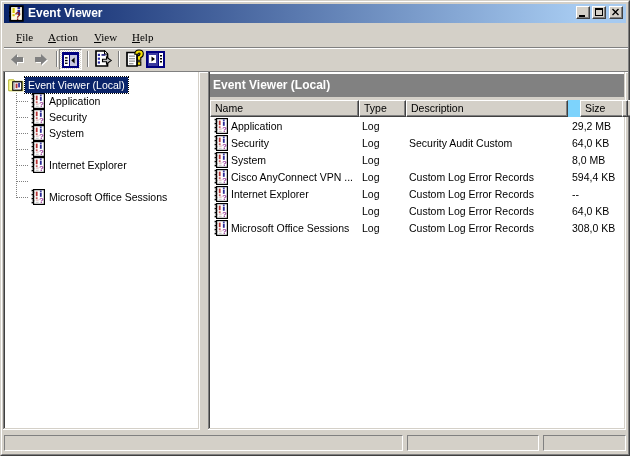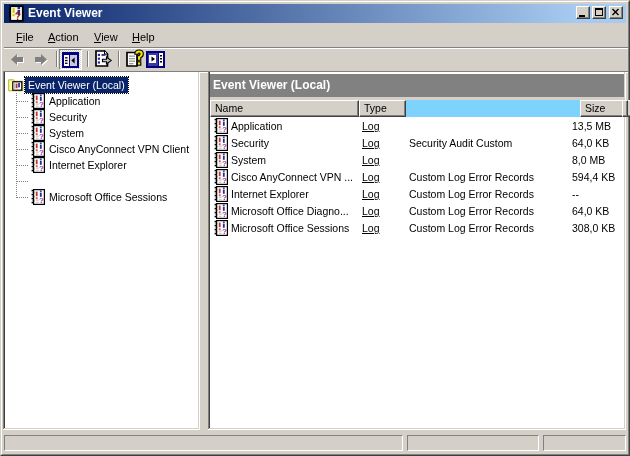--- a/index.html
+++ b/index.html
@@ -15,21 +15,21 @@
 
 #titlebar { left:2px; top:2px; width:622px; height:19px;
   background:linear-gradient(to right,#0a246a,#a6caf0 92%); }
 #title-text { position:absolute; left:24px; top:2px; color:#fff; font-weight:bold; font-size:12px; }
 .capbtn { position:absolute; top:2px; width:14px; height:13px; background:#d4d0c8;
   border:1px solid; border-color:#ffffff #404040 #404040 #ffffff;
   box-shadow:inset -1px -1px 0 #808080; }
 .capbtn svg { position:absolute; left:0; top:0; }
 
 
-#menubar { left:2px; top:21px; width:622px; height:24px; }
+#menubar { left:2px; top:21px; width:622px; height:24px;font-family:Liberation Serif, serif; }
 .menuitem { position:absolute; top:8px; font-size:11px; }
 
 
 .etch { left:2px; width:624px; height:2px; border-top:1px solid #808080; border-bottom:1px solid #ffffff; }
 
 
 #toolbar { left:2px; top:46px; width:622px; height:23px; }
 .tbsep { position:absolute; top:3px; width:2px; height:16px; border-left:1px solid #808080; border-right:1px solid #ffffff; }
 .tbico { position:absolute; }
 #tb-toggle { position:absolute; left:57px; top:1px; width:23px; height:21px;
@@ -50,21 +50,21 @@
 
 #listhdr { position:absolute; left:0; top:28px; width:414px; height:32px; background:#7dd3fc; }
 .hseg { position:absolute; top:0; height:17px; background:#d4d0c8;
   border:1px solid; border-color:#ffffff #404040 #404040 #ffffff;
   box-shadow:inset -1px -1px 0 #808080;
   line-height:15px; padding-left:4px; }
 
 
 .lrow { position:absolute; left:1px; height:17px; width:412px; }
 .lrow .c1 { position:absolute; left:20px; top:3px; }
-.lrow .c2 { position:absolute; left:151px; top:3px;text-decoration:underline; }
+.lrow .c2 { position:absolute; left:151px; top:3px; }
 .lrow .c3 { position:absolute; left:198px; top:3px; }
 .lrow .c4 { position:absolute; left:361px; top:3px; }
 .lrow svg.rowico { position:absolute; left:3px; top:1px; }
 
 
 .trow { position:absolute; left:0; height:16px; width:300px; white-space:nowrap; }
 .tico { position:absolute; }
 .tlabel { position:absolute; top:2px; }
 #treesel { position:absolute; background:#0a246a; color:#fff; outline:1px dotted #000; }
 
@@ -226,21 +226,20 @@
     <div class="trow" style="top:53px">
             <svg class="tico" style="left:26px;top:0" width="14" height="16" viewBox="0 0 14 16">
               <use href="#logico"></use>
             </svg>
             <span class="tlabel" style="left:44px">System</span>
           </div>
     <div class="trow" style="top:69px">
             <svg class="tico" style="left:26px;top:0" width="14" height="16" viewBox="0 0 14 16">
               <use href="#logico"></use>
             </svg>
-            <span class="tlabel" style="left:44px">Cisco AnyConnect VPN Client</span>
           </div>
     <div class="trow" style="top:85px">
             <svg class="tico" style="left:26px;top:0" width="14" height="16" viewBox="0 0 14 16">
               <use href="#logico"></use>
             </svg>
             <span class="tlabel" style="left:44px">Internet Explorer</span>
           </div>
     <div class="trow" style="top:117px">
             <svg class="tico" style="left:26px;top:0" width="14" height="16" viewBox="0 0 14 16">
               <use href="#logico"></use>
@@ -260,31 +259,32 @@
     </div>
   </div>
 </div>
 
 <div class="abs" id="rightpane">
   <div id="descbar">Event Viewer (Local)</div>
   <div id="descgap"></div>
   <div id="listhdr">
     <div class="hseg" style="left:0;width:149px">Name</div>
     <div class="hseg" style="left:149px;width:47px">Type</div>
+    <div class="hseg" style="left:196px;width:162px">Description</div>
     <div class="hseg" style="left:370px;width:54px">Size</div>
     <div class="hseg" style="left:412px;width:2px"></div>
   </div>
   <div id="listrows" style="position:absolute;left:0;top:45px;right:0;bottom:0;background:#fff">
     <div class="lrow" style="top:0">
             <svg class="rowico" width="14" height="16" viewBox="0 0 14 16">
               <use href="#logico"></use>
             </svg>
             <span class="c1">Application</span>
             <span class="c2">Log</span>
-            <span class="c4">13,5 MB</span>
+            <span class="c4">29,2 MB</span>
           </div>
     <div class="lrow" style="top:17px">
             <svg class="rowico" width="14" height="16" viewBox="0 0 14 16">
               <use href="#logico"></use>
             </svg>
             <span class="c1">Security</span>
             <span class="c2">Log</span>
             <span class="c3">Security Audit Custom</span>
             <span class="c4">64,0 KB</span>
           </div>
@@ -311,21 +311,20 @@
             </svg>
             <span class="c1">Internet Explorer</span>
             <span class="c2">Log</span>
             <span class="c3">Custom Log Error Records</span>
             <span class="c4">--</span>
           </div>
     <div class="lrow" style="top:85px">
             <svg class="rowico" width="14" height="16" viewBox="0 0 14 16">
               <use href="#logico"></use>
             </svg>
-            <span class="c1">Microsoft Office Diagno...</span>
             <span class="c2">Log</span>
             <span class="c3">Custom Log Error Records</span>
             <span class="c4">64,0 KB</span>
           </div>
     <div class="lrow" style="top:102px">
             <svg class="rowico" width="14" height="16" viewBox="0 0 14 16">
               <use href="#logico"></use>
             </svg>
             <span class="c1">Microsoft Office Sessions</span>
             <span class="c2">Log</span>

